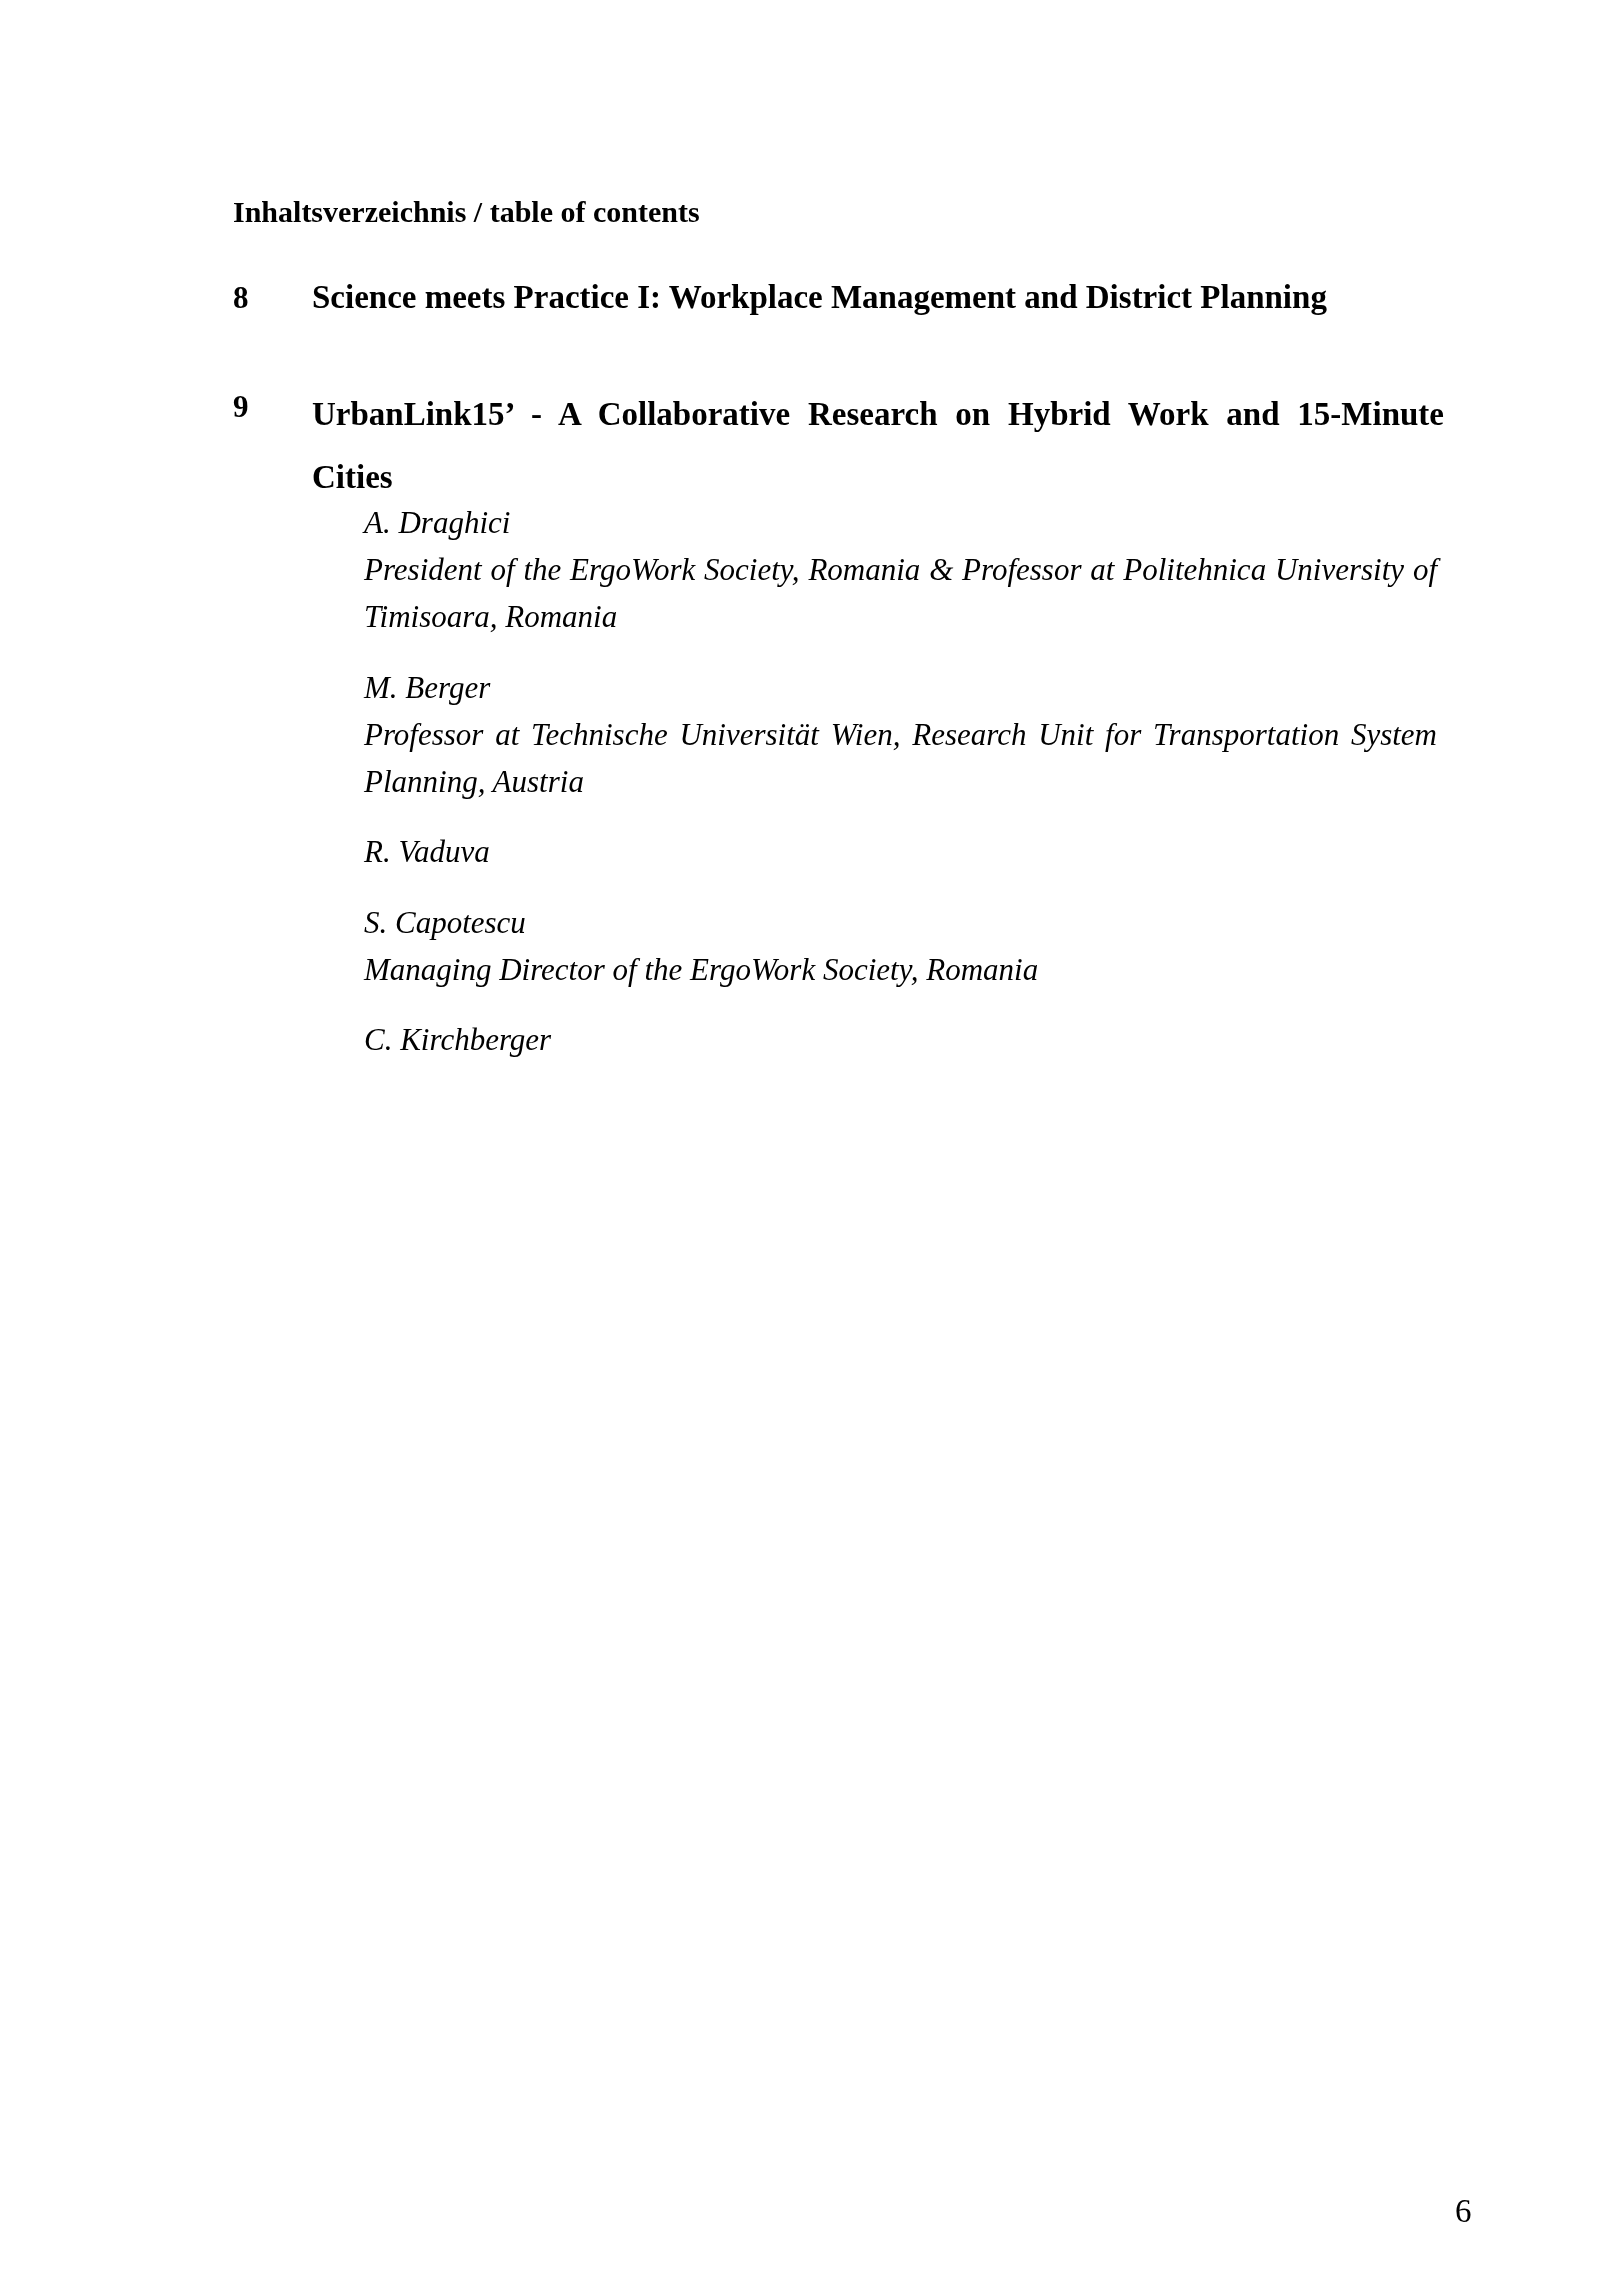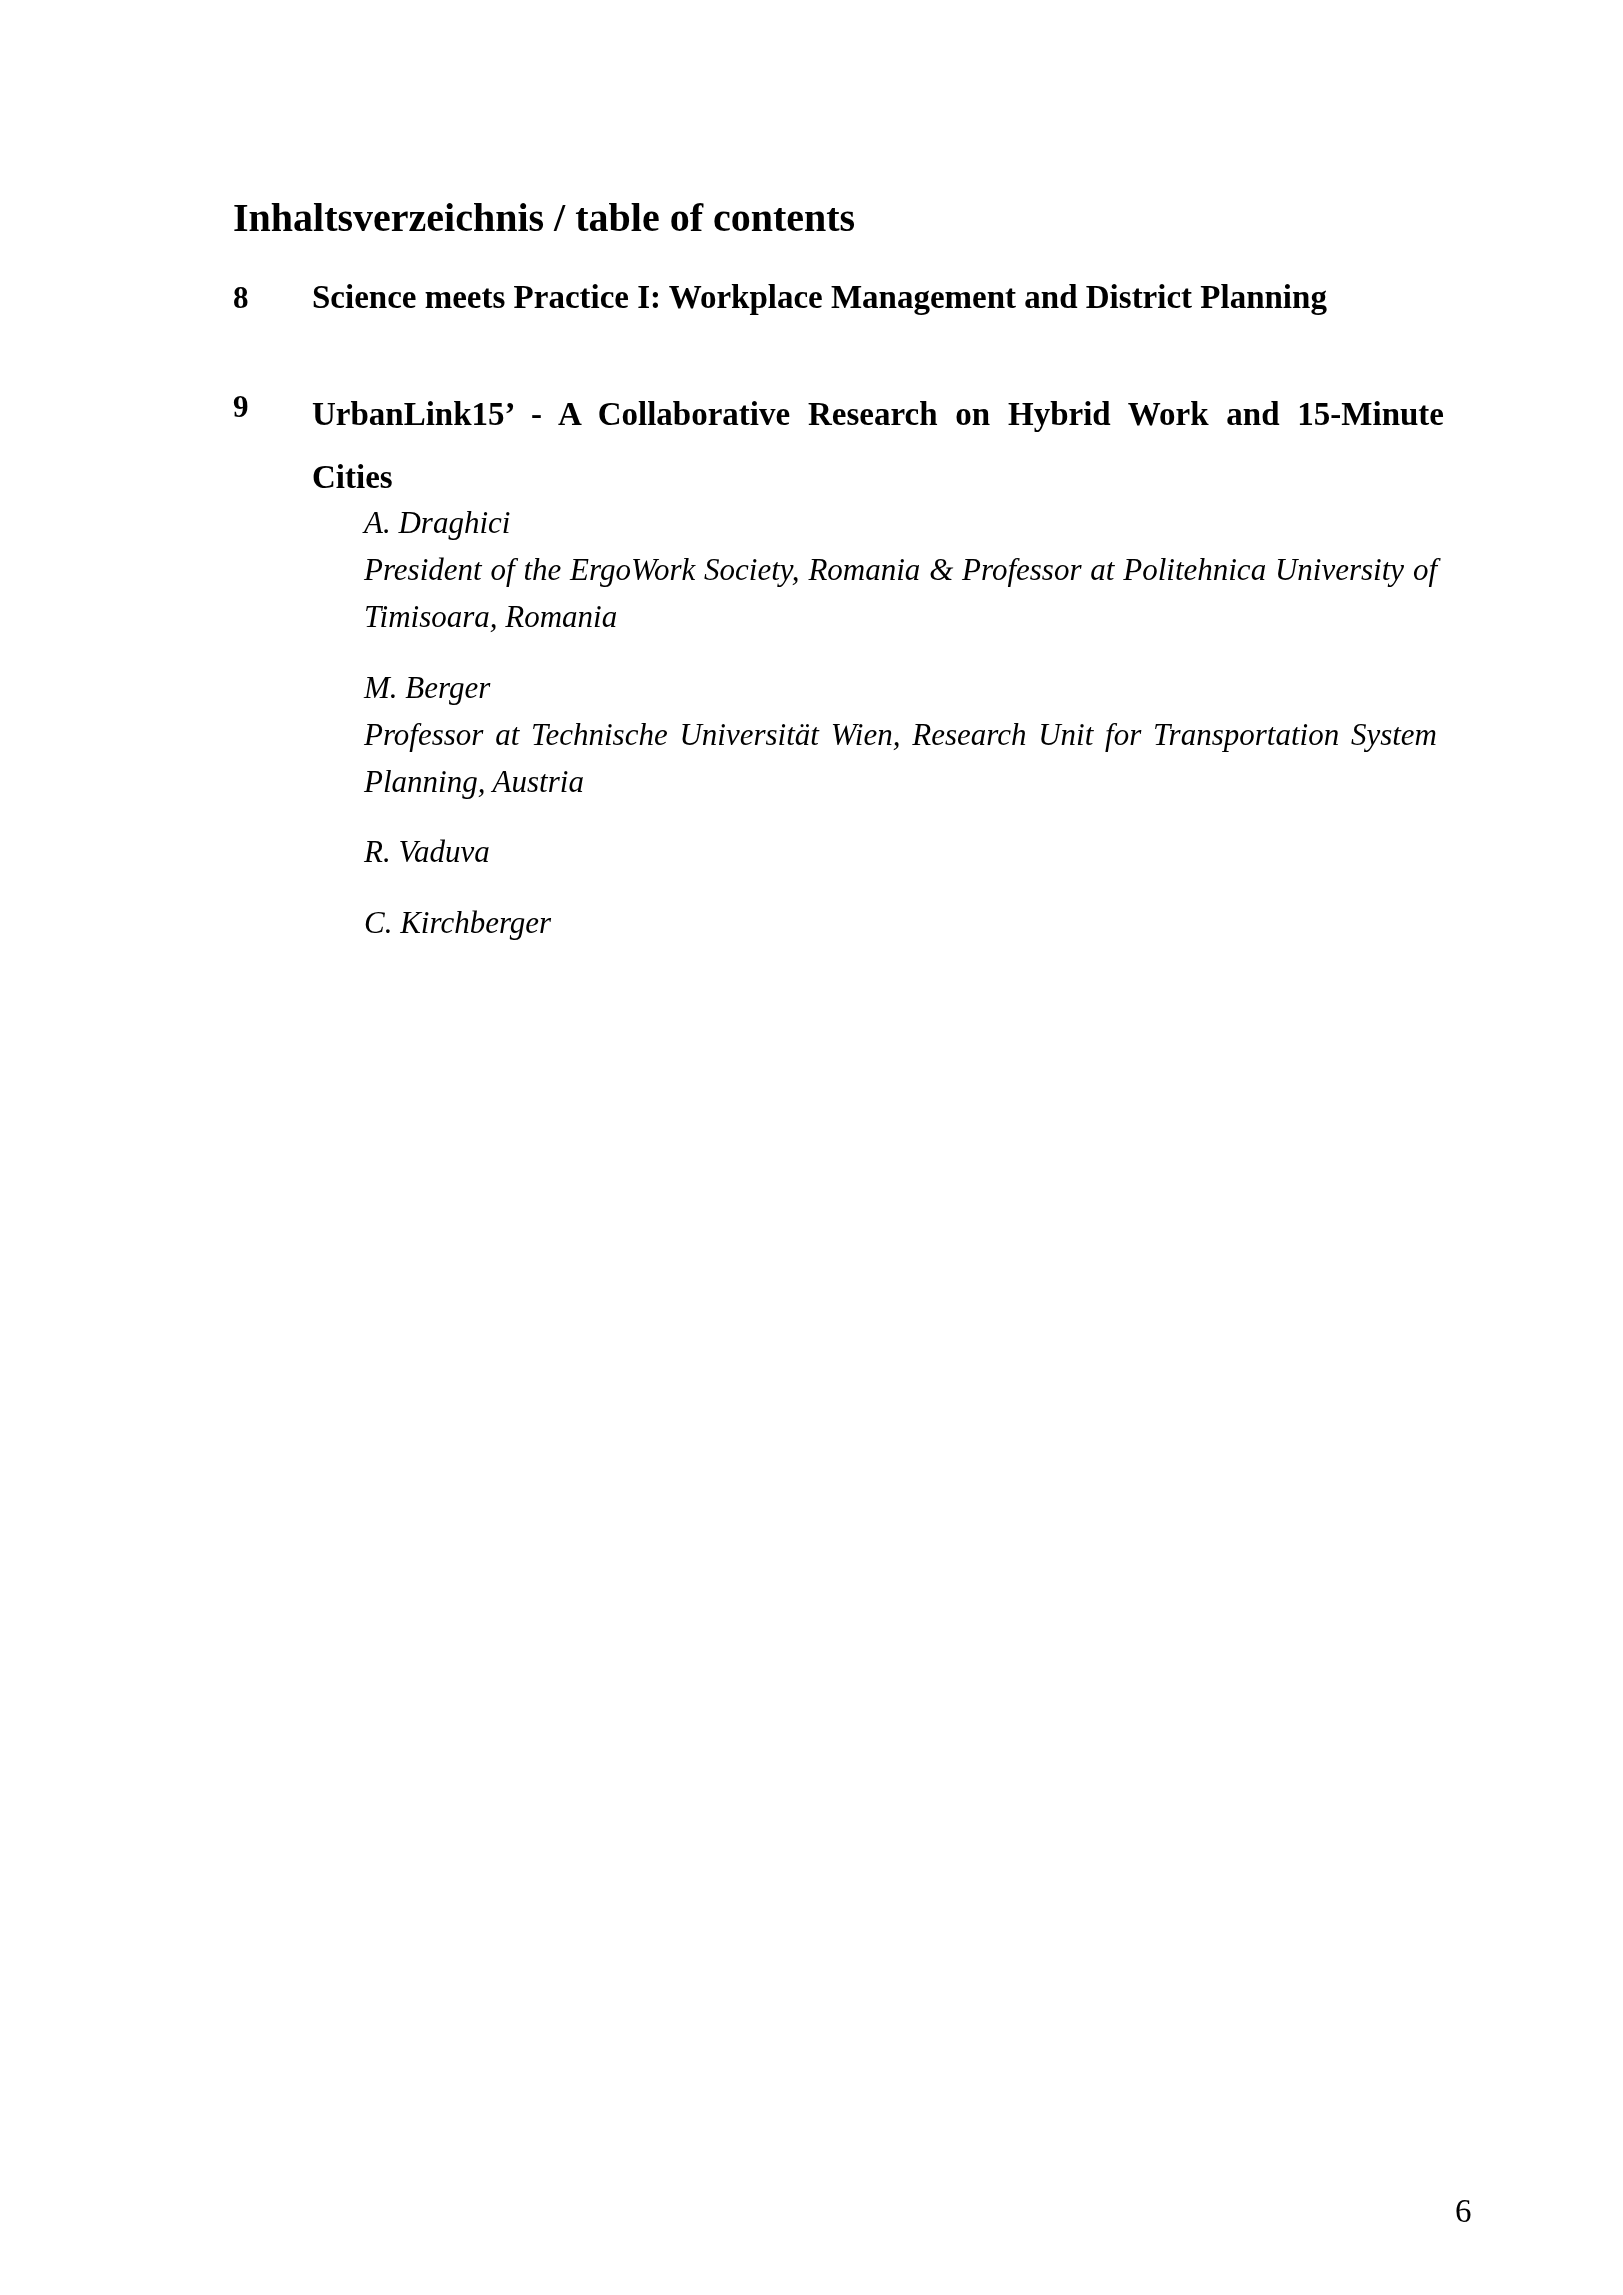--- a/index.html
+++ b/index.html
@@ -1,18 +1,18 @@
 <!DOCTYPE html>
 <html style="font-size:10.5px"><head>
   <meta charset="utf-8">
   <style>
     html, body { margin: 0; padding: 0; background: #ffffff; }
     body { width: 1623px; height: 2295px; position: relative; overflow: hidden;
            font-family: "Liberation Serif", "DejaVu Serif", serif; color: #000; }
-    .heading { position: absolute; left: 233px; top: 194px; font-size: 40px; font-weight: bold; margin: 0; line-height: 1.2; text-align: right; }
+    .heading { position: absolute; left: 233px; top: 194px; font-size: 30px; font-weight: bold; margin: 0; line-height: 1.2; text-align: right; }
     .entry { position: absolute; left: 233px; width: 1211px; }
     .entry .num { position: absolute; left: 0; top: 0; font-weight: bold; font-size: 31px; line-height: 41px; }
     .entry .title { margin-left: 79px; font-weight: bold; font-size: 33px; text-align: justify; text-align-last: left; }
     #entry-8 { top: 277px; }
     #entry-8 .title { line-height: 41px; }
     #entry-9 { top: 383px; }
     #entry-9 .num { line-height: 47px; }
     #entry-9 .title { line-height: 63px; }
     .authors { position: absolute; left: 364px; top: 499px; width: 1073px; }
     .author { margin-bottom: 23.6px; }
@@ -40,18 +40,22 @@
     <div class="affil">President of the ErgoWork Society, Romania &amp; Professor at Politehnica University of Timisoara, Romania</div>
   </div>
   <div class="author">
     <div class="name">M. Berger</div>
     <div class="affil">Professor at Technische Universität Wien, Research Unit for Transportation System Planning, Austria</div>
   </div>
   <div class="author">
     <div class="name">R. Vaduva</div>
   </div>
   <div class="author">
+    <div class="name">S. Capotescu</div>
+    <div class="affil">Managing Director of the ErgoWork Society, Romania</div>
+  </div>
+  <div class="author">
     <div class="name">C. Kirchberger</div>
   </div>
 </div>
 
 <div class="page-number">6</div>
 
 
 </body></html>

